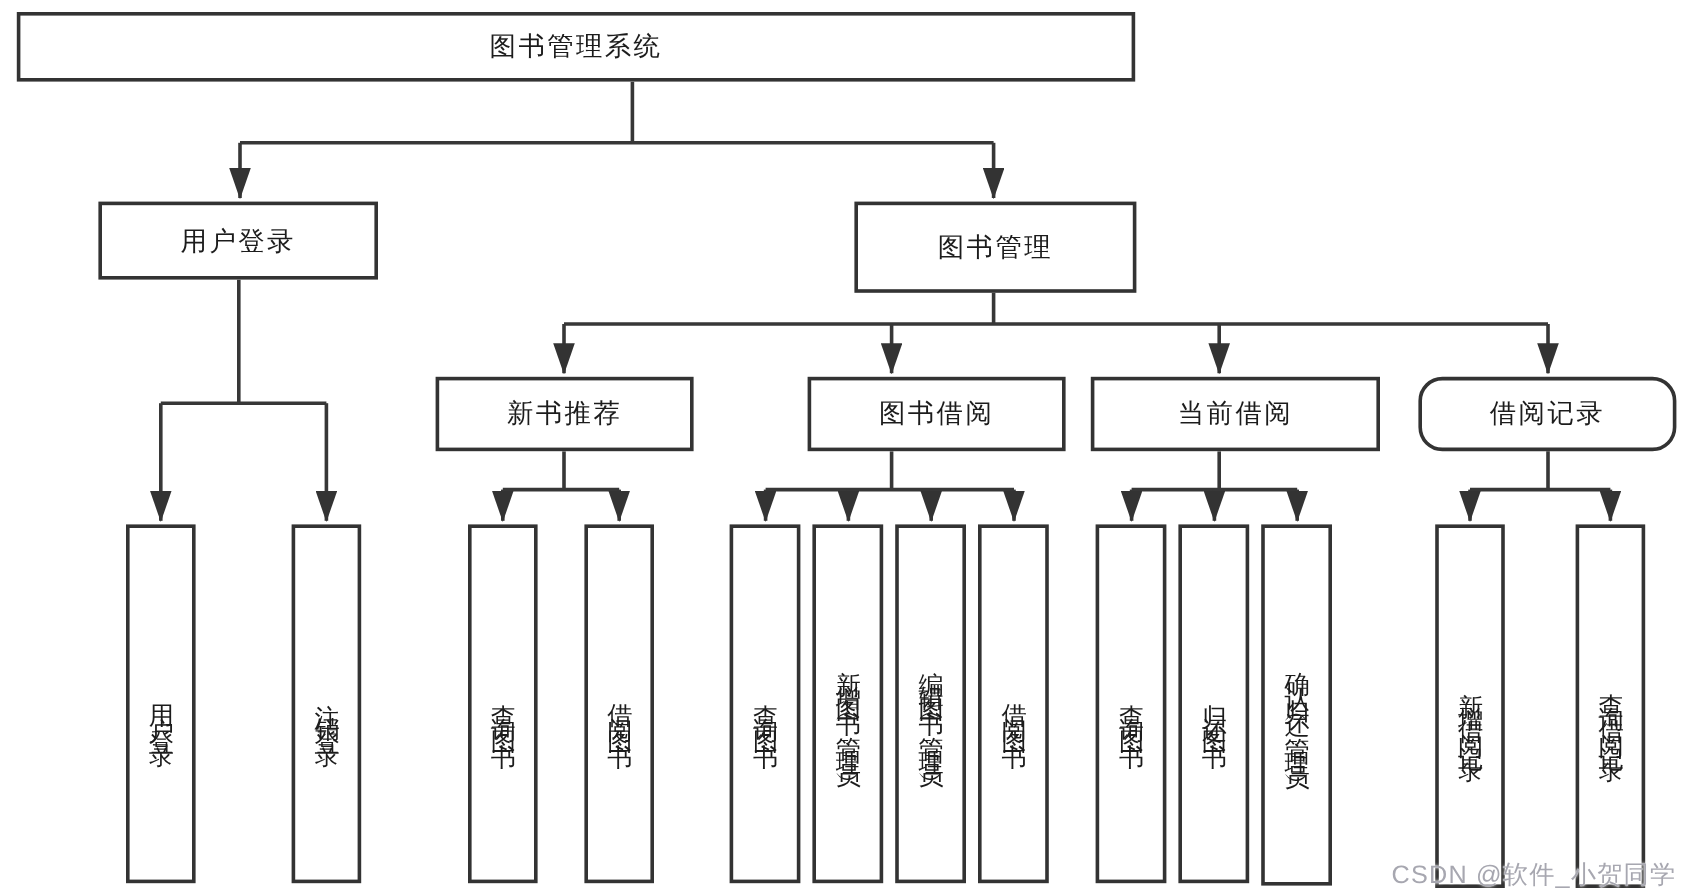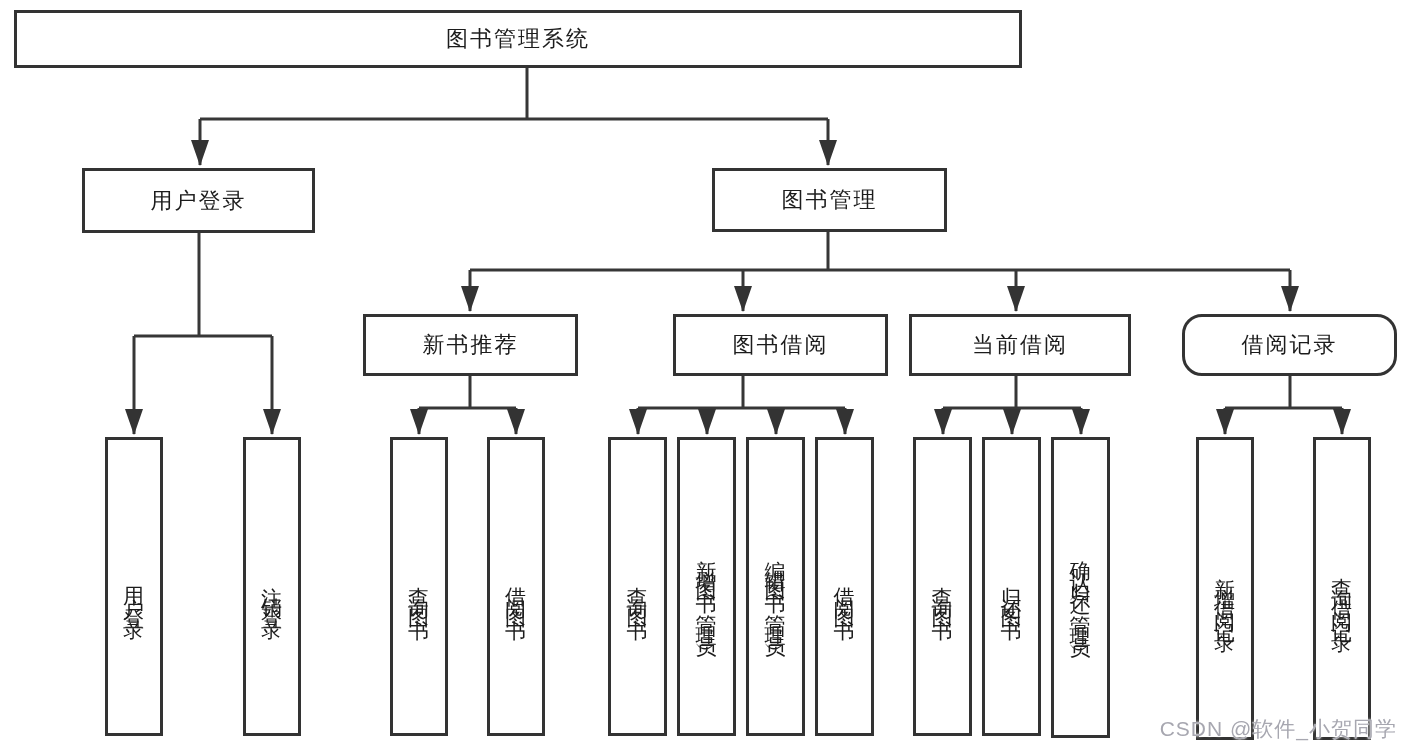--- a/index.html
+++ b/index.html
@@ -37,27 +37,27 @@
     text-orientation: mixed;
     font-size: 21px;
     line-height: 1;
     letter-spacing: 11px;
     margin-bottom: -11px; 
     color: #1c1c1c;
     white-space: nowrap;
   }
 
   
-  .n-root  { left: 14px;  top: 10px;  width: 1008px; height: 58px; border-width: 3px; }
+  .n-root  { left: 14px;  top: 10px;  width: 932px; height: 58px; border-width: 3px; }
   .n-user  { left: 82px;  top: 168px; width: 233px;  height: 65px; }
-  .n-book  { left: 712px; top: 168px; width: 235px;  height: 64px; }
+  .n-book  { left: 712px; top: 168px; width: 235px;  height: 76px; }
 
   .n-s0 { left: 363px;  top: 314px; width: 215px; height: 62px; font-family: Liberation Serif, serif; }
   .n-s1 { left: 673px;  top: 314px; width: 215px; height: 62px; }
-  .n-s2 { left: 909px;  top: 314px; width: 222px; height: 62px; }
+  .n-s2 { left: 909px;  top: 314px; width: 241px; height: 62px; }
   .n-s3 { left: 1182px; top: 314px; width: 215px; height: 62px; border-radius: 20px; }
 
   .leaf { top: 437px; height: 299px; border-width: 3px; }
   .l-u0 { left: 105px;  width: 58px; }
   .l-u1 { left: 243px;  width: 58px; }
   .l-a0 { left: 390px;  width: 58px; }
   .l-a1 { left: 487px;  width: 58px; }
   .l-b0 { left: 608px;  width: 59px; }
   .l-b1 { left: 677px;  width: 59px; }
   .l-b2 { left: 746px;  width: 59px; }

